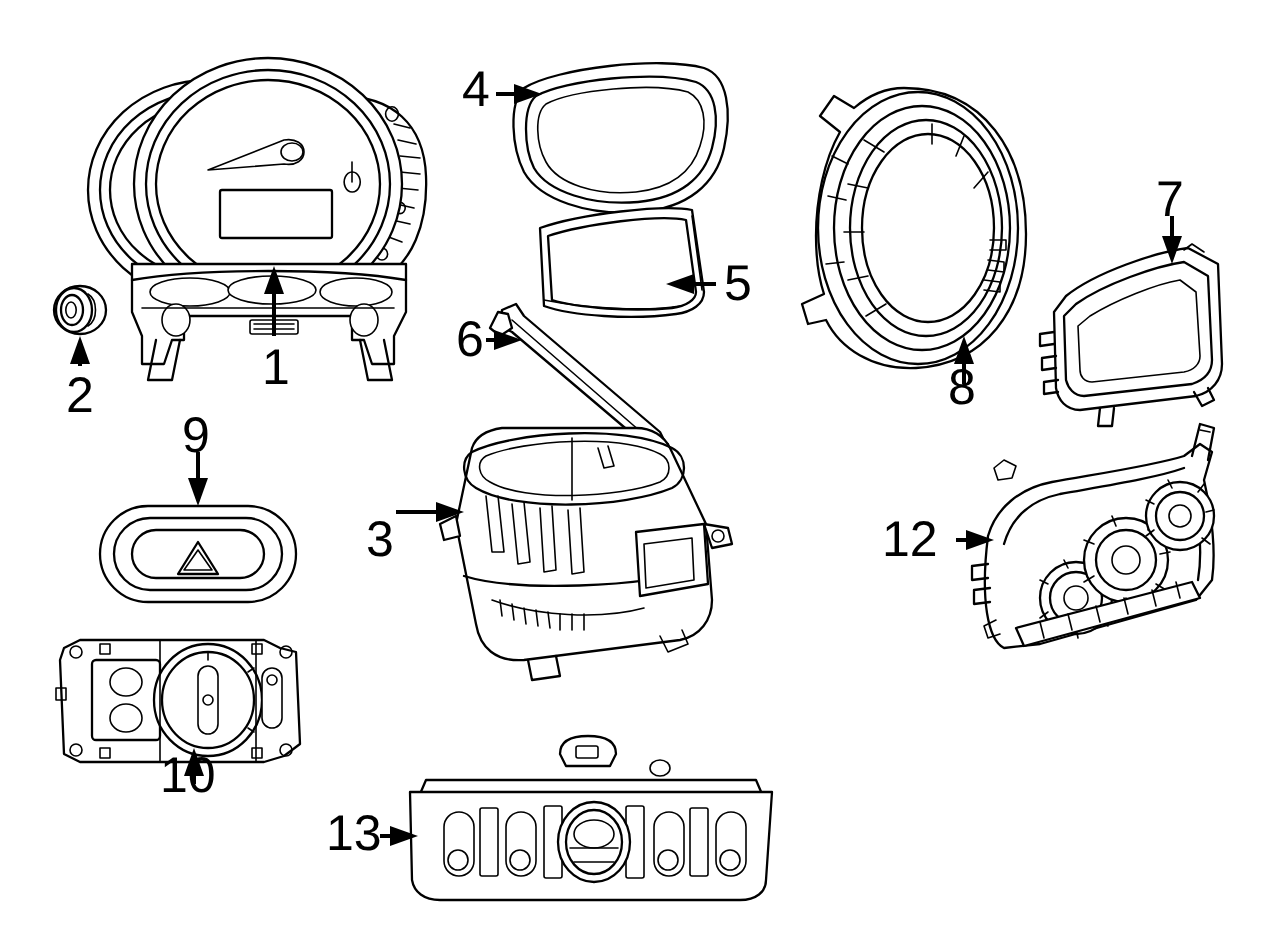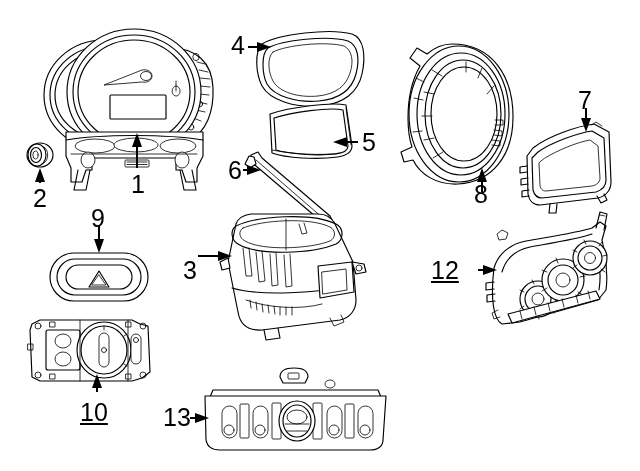--- a/index.html
+++ b/index.html
@@ -431,17 +431,17 @@
 
   <div class="lbl" style="left:131px;top:172px;">1</div>
   <div class="lbl" style="left:33px;top:186px;">2</div>
   <div class="lbl" style="left:183px;top:258px;">3</div>
   <div class="lbl" style="left:231px;top:33px;">4</div>
   <div class="lbl" style="left:362px;top:130px;">5</div>
   <div class="lbl" style="left:228px;top:158px;">6</div>
   <div class="lbl" style="left:578px;top:88px;">7</div>
   <div class="lbl" style="left:474px;top:182px;">8</div>
   <div class="lbl" style="left:91px;top:206px;">9</div>
-  <div class="lbl" style="left:80px;top:400px;text-decoration:underline;">10</div>
+  <div class="lbl" style="left:80px;top:376px;">10</div>
   <div class="lbl" style="left:163px;top:405px;">13</div>
-  <div class="lbl" style="left:431px;top:258px;text-decoration:underline;">12</div>
+  <div class="lbl" style="left:441px;top:258px;">12</div>
 
 </div>
 
 </body></html>

